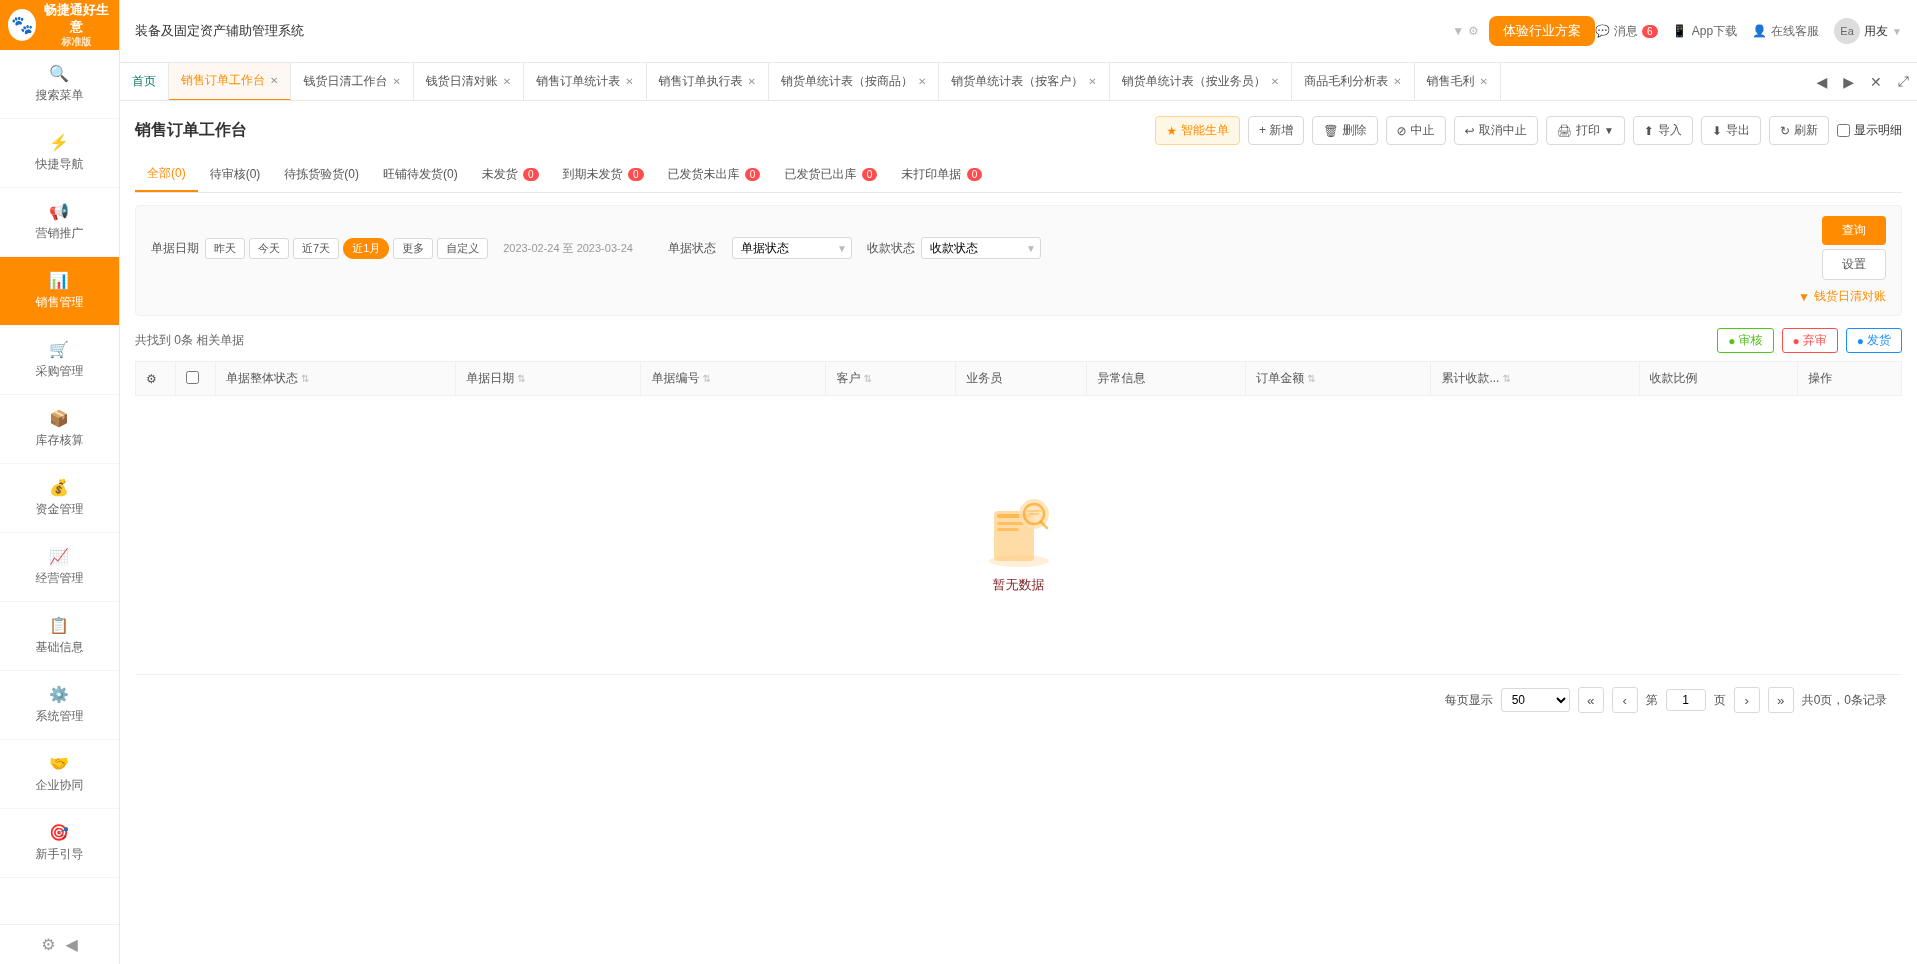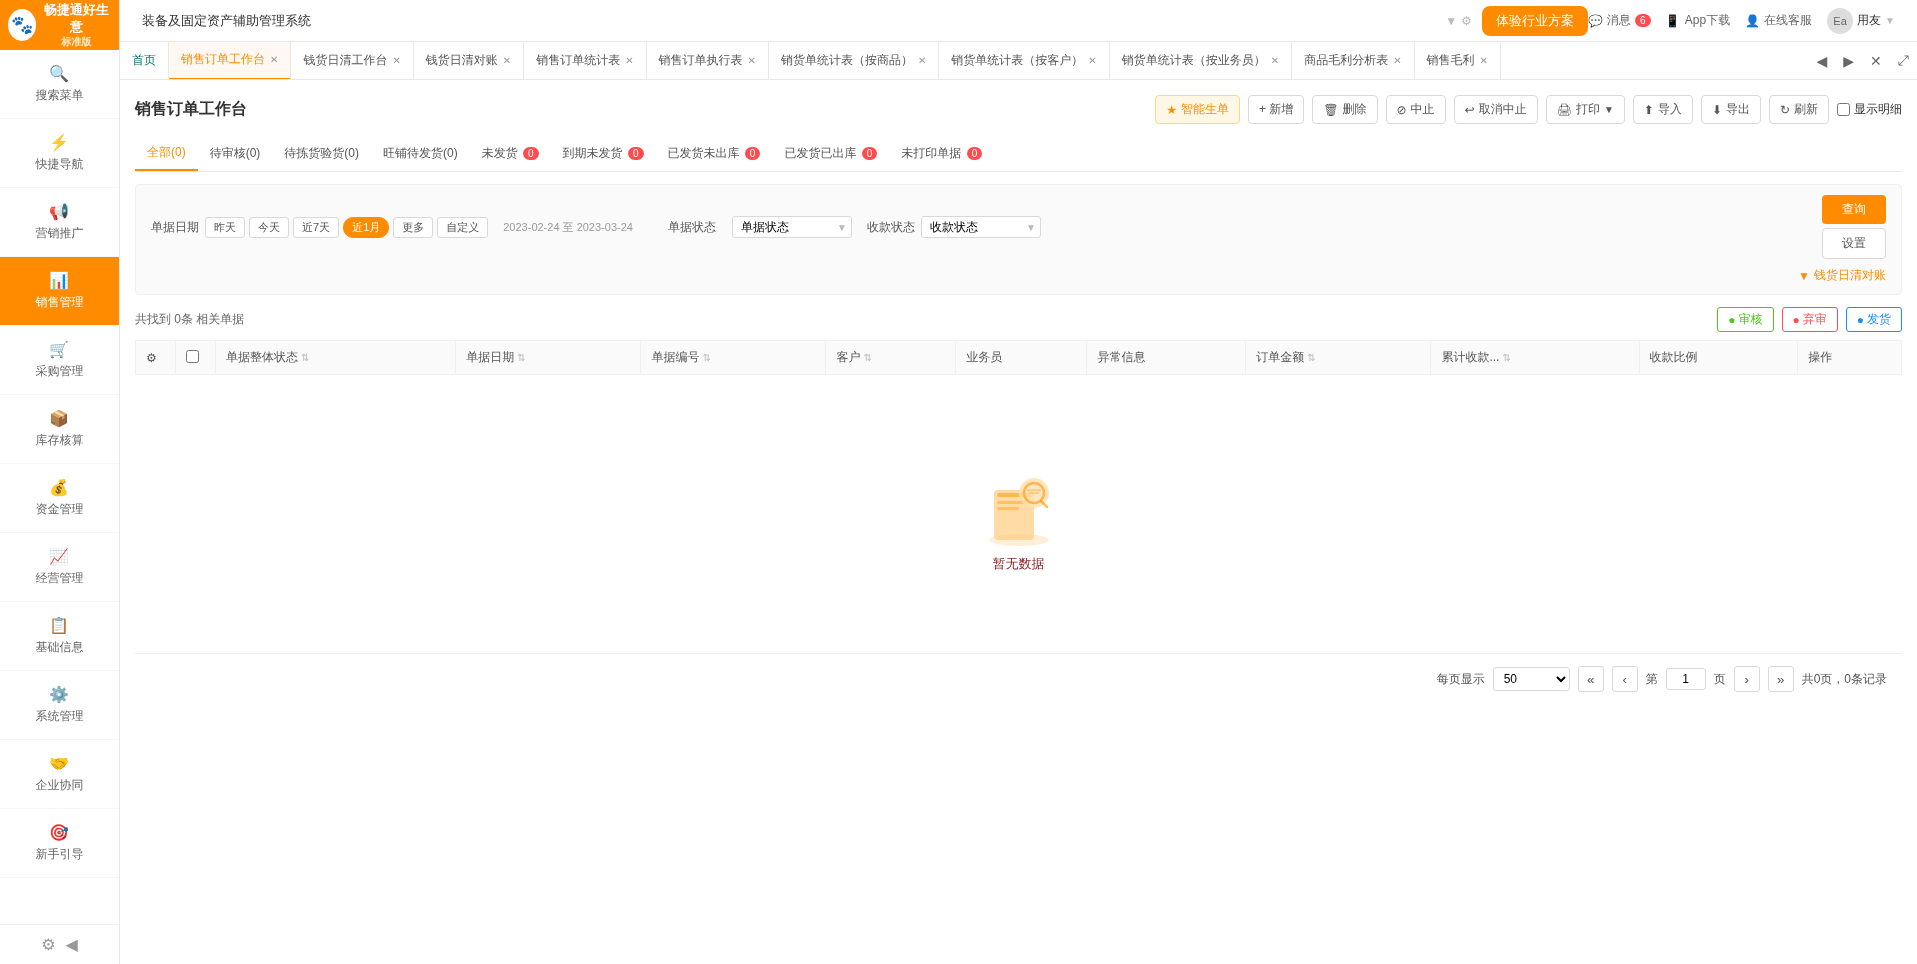--- a/index.html
+++ b/index.html
@@ -16,21 +16,21 @@
     .sidebar-nav-item.active { background: #ff8c00; color: #fff; }
     .sidebar-nav-item .nav-icon { font-size: 16px; margin-bottom: 4px; }
     .sidebar-nav-item .nav-label { font-size: 12px; }
     .sidebar-bottom { margin-top: auto; padding: 10px; display: flex; gap: 10px; justify-content: center; border-top: 1px solid #f0f0f0; }
     .sidebar-bottom-icon { color: #999; cursor: pointer; font-size: 16px; }
     
     
     .main-content { flex: 1; display: flex; flex-direction: column; overflow: hidden; }
     
     
-    .top-header { height: 42px; background: #fff; border-bottom: 1px solid #e8e8e8; display: flex; align-items: center; padding: 0 22px; }
+    .top-header { height: 63px; background: #fff; border-bottom: 1px solid #e8e8e8; display: flex; align-items: center; padding: 0 15px; }
     .header-title { font-size: 13px; color: #333; flex: 1; }
     .header-actions { display: flex; align-items: center; gap: 15px; }
     .header-btn { background: #ff8c00; color: #fff; border: none; border-radius: 8px; padding: 6px 14px; cursor: pointer; font-size: 13px; }
     .header-icon-btn { color: #666; cursor: pointer; display: flex; align-items: center; gap: 4px; font-size: 12px; }
     .badge { background: #ff4d4f; color: #fff; border-radius: 10px; padding: 1px 5px; font-size: 10px; min-width: 16px; text-align: center; }
     .user-area { display: flex; align-items: center; gap: 4px; cursor: pointer; }
     .user-avatar { width: 26px; height: 26px; border-radius: 50%; background: #ddd; display: flex; align-items: center; justify-content: center; font-size: 11px; color: #666; }
     
     
     .tab-bar { height: 38px; background: #fff; border-bottom: 1px solid #e8e8e8; display: flex; align-items: center; overflow: hidden; }
@@ -86,21 +86,21 @@
     .data-table td { border: 1px solid #f0f0f0; padding: 8px 10px; color: #333; }
     .col-sort { display: inline-flex; align-items: center; gap: 3px; cursor: pointer; }
     .sort-icon { color: #bbb; font-size: 10px; }
     
     
     .empty-state { display: flex; flex-direction: column; align-items: center; justify-content: center; padding: 80px 0; }
     .empty-text { color: #7f1d1d; font-size: 13px; }
     
     
     .pagination { display: flex; align-items: center; justify-content: flex-end; padding: 12px 15px; border-top: 1px solid #f0f0f0; gap: 8px; font-size: 12px; color: #555; background: #fff; }
-    .page-size-select { border: 1px solid #d9d9d9; border-radius: 3px; padding: 3px 28px 3px 6px; background: #fff; font-size: 12px; }
+    .page-size-select { border: 1px solid #d9d9d9; border-radius: 3px; padding: 3px 20px 3px 6px; background: #fff; font-size: 12px; }
     .page-btn { width: 26px; height: 26px; border: 1px solid #d9d9d9; border-radius: 3px; cursor: pointer; background: #fff; display: flex; align-items: center; justify-content: center; color: #555; }
     .page-input { width: 40px; border: 1px solid #d9d9d9; border-radius: 3px; padding: 3px 5px; text-align: center; font-size: 12px; }
     
     
     ::-webkit-scrollbar { height: 6px; width: 6px; }
     ::-webkit-scrollbar-track { background: #f5f5f5; }
     ::-webkit-scrollbar-thumb { background: #ccc; border-radius: 3px; }
     
     .horizontal-scroll { overflow-x: auto; }
     

